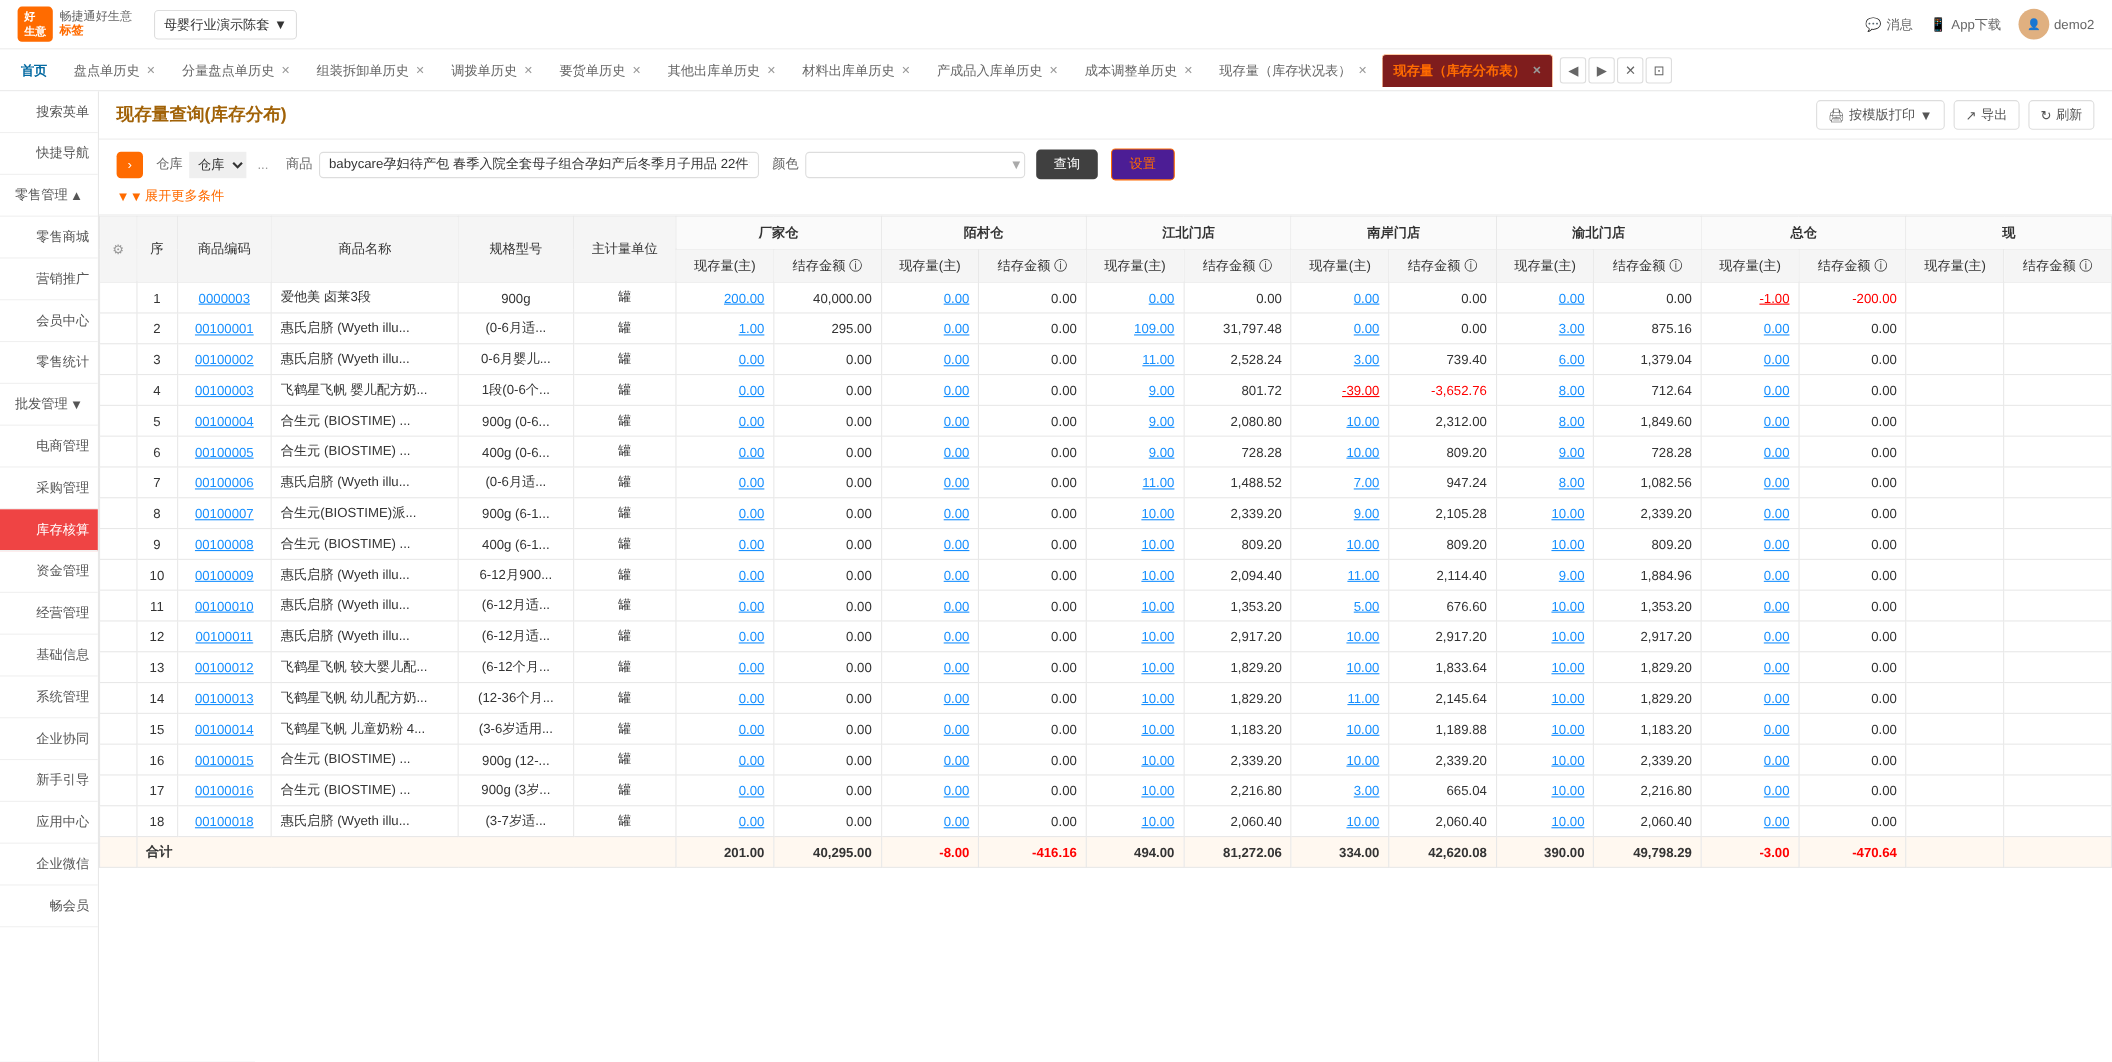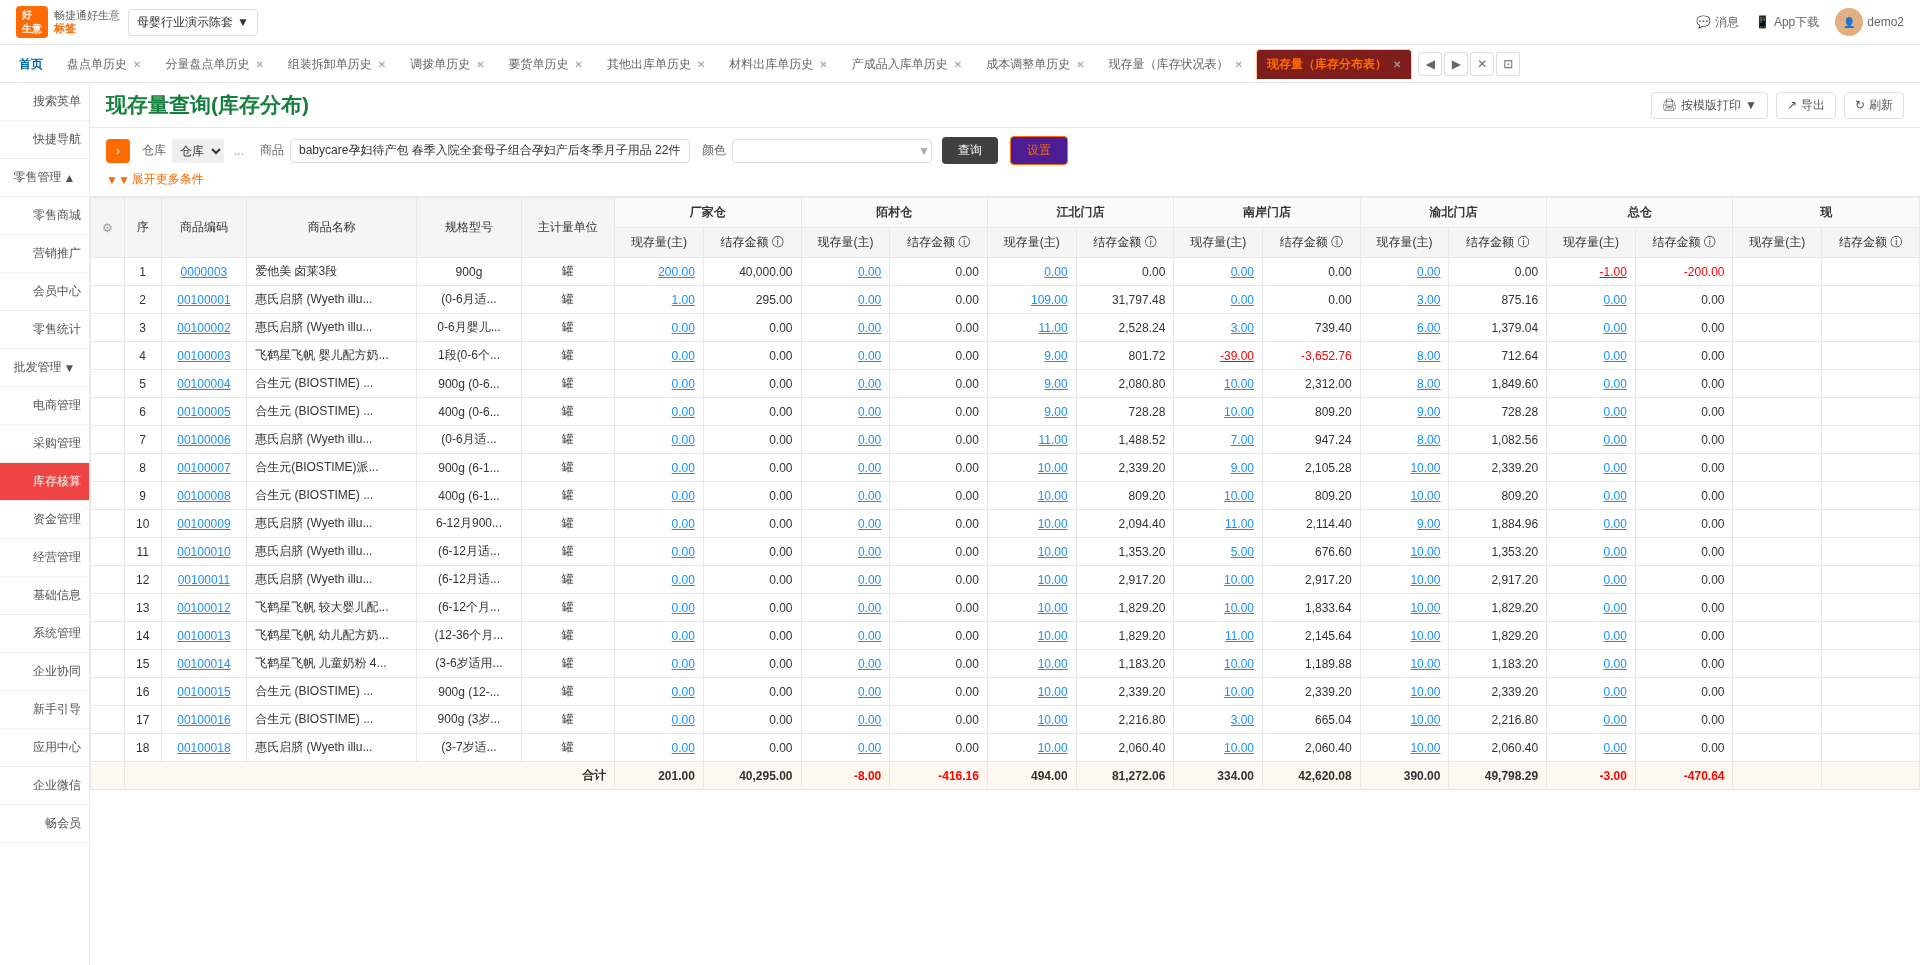--- a/index.html
+++ b/index.html
@@ -4,21 +4,21 @@
   <style>
     * { box-sizing: border-box; margin: 0; padding: 0; }
     body { font-family: 'Microsoft YaHei', Arial, sans-serif; font-size: 12px; background: #f0f2f5; color: #333; overflow: hidden; }
 
     
     .top-bar { height: 45px; background: #fff; display: flex; align-items: center; justify-content: space-between; padding: 0 16px; border-bottom: 1px solid #e8e8e8; }
     .top-bar-left { display: flex; align-items: center; gap: 8px; }
     .logo-area { display: flex; align-items: center; gap: 6px; }
     .logo-icon { width: 32px; height: 32px; background: #ff6b00; border-radius: 4px; display: flex; align-items: center; justify-content: center; color: #fff; font-size: 10px; font-weight: bold; }
     .logo-text { font-size: 11px; color: #666; line-height: 1.2; }
-    .industry-selector { display: flex; align-items: center; gap: 4px; padding: 4px 8px; border: 1px solid #ddd; border-radius: 4px; cursor: pointer; font-size: 12px; color: #333; }
+    .industry-selector { display: flex; align-items: center; gap: 4px; padding: 4px 8px; border: 1px solid #ddd; border-radius: 4px; cursor: pointer; font-size: 12px; color: #333; margin-left: 12px; }
     .top-bar-right { display: flex; align-items: center; gap: 16px; }
     .top-bar-action { display: flex; align-items: center; gap: 4px; color: #666; cursor: pointer; font-size: 12px; }
     .avatar { width: 28px; height: 28px; border-radius: 50%; background: #ccc; overflow: hidden; }
 
     
     .tab-bar { height: 38px; background: #fff; display: flex; align-items: center; padding: 0 8px; border-bottom: 1px solid #e8e8e8; overflow-x: auto; white-space: nowrap; gap: 2px; }
     .tab-bar::-webkit-scrollbar { height: 0; }
     .tab-item { display: inline-flex; align-items: center; gap: 4px; padding: 6px 10px; border-radius: 4px 4px 0 0; font-size: 12px; cursor: pointer; color: #666; border: 1px solid transparent; border-bottom: none; }
     .tab-item.active { background: #7f1d1d; color: #ff6b00; border-color: #ffcba4; font-weight: bold; }
     .tab-item.home { color: #0369a1; font-weight: bold; }
@@ -32,21 +32,21 @@
     .sidebar { width: 90px; background: #fff; border-right: 1px solid #e8e8e8; display: flex; flex-direction: column; overflow-y: auto; }
     .sidebar-item { padding: 10px 8px; text-align: right; cursor: pointer; color: #555; font-size: 12px; border-bottom: 1px solid #f0f0f0; }
     .sidebar-item.active { background: #ef4444; color: #fff; }
     .sidebar-item.has-arrow { display: flex; align-items: center; justify-content: center; gap: 2px; }
 
     
     .content { flex: 1; display: flex; flex-direction: column; overflow: hidden; }
 
     
     .page-header { background: #fff; padding: 8px 16px 0; border-bottom: 1px solid #e8e8e8; display: flex; align-items: center; justify-content: space-between; }
-    .page-title { font-size: 21px; font-weight: bold; color: #15803d; padding-bottom: 8px; }
+    .page-title { font-size: 16px; font-weight: bold; color: #a16207; padding-bottom: 8px; }
     .page-actions { display: flex; align-items: center; gap: 8px; padding-bottom: 8px; }
     .btn-action { display: flex; align-items: center; gap: 4px; padding: 4px 10px; border: 1px solid #ddd; border-radius: 4px; cursor: pointer; font-size: 12px; background: #fff; color: #555; }
 
     
     .filter-bar { background: #fff; padding: 8px 16px; border-bottom: 1px solid #e8e8e8; }
     .filter-row { display: flex; align-items: center; gap: 12px; flex-wrap: wrap; }
     .filter-item { display: flex; align-items: center; gap: 6px; justify-content: space-between; }
     .filter-label { color: #666; font-size: 12px; white-space: nowrap; }
     .filter-input-wide { border: 1px solid #ddd; border-radius: 4px; padding: 4px 8px; font-size: 12px; color: #333; min-width: 400px; }
     .filter-input-color { border: 1px solid #ddd; border-radius: 4px; padding: 4px 8px; font-size: 12px; color: #333; min-width: 200px; }
@@ -670,21 +670,21 @@
     <td class="td-right ">2,060.40</td>
     <td class="td-link td-right">10.00</td>
     <td class="td-right">2,060.40</td>
     <td class="td-link td-right ">0.00</td>
     <td class="td-right ">0.00</td>
     <td></td>
     <td></td>
   </tr>
             <tr class="summary-row">
   <td></td>
-  <td colspan="5" style="text-align:right;font-weight:bold;">合计</td>
+  <td colspan="5" style="text-align:left;font-weight:bold;">合计</td>
   <td class="td-right">201.00</td>
   <td class="td-right">40,295.00</td>
   <td class="td-right td-negative">-8.00</td>
   <td class="td-right td-negative">-416.16</td>
   <td class="td-right">494.00</td>
   <td class="td-right">81,272.06</td>
   <td class="td-right">334.00</td>
   <td class="td-right">42,620.08</td>
   <td class="td-right">390.00</td>
   <td class="td-right">49,798.29</td>

